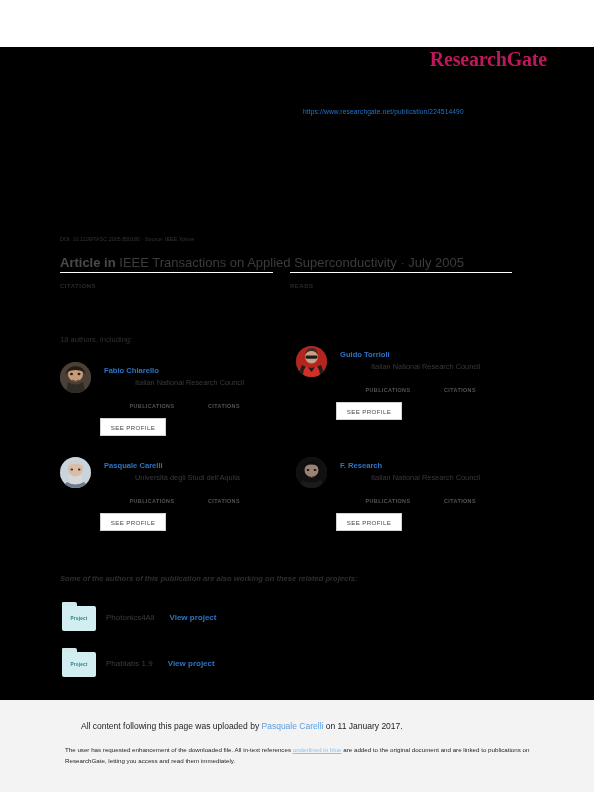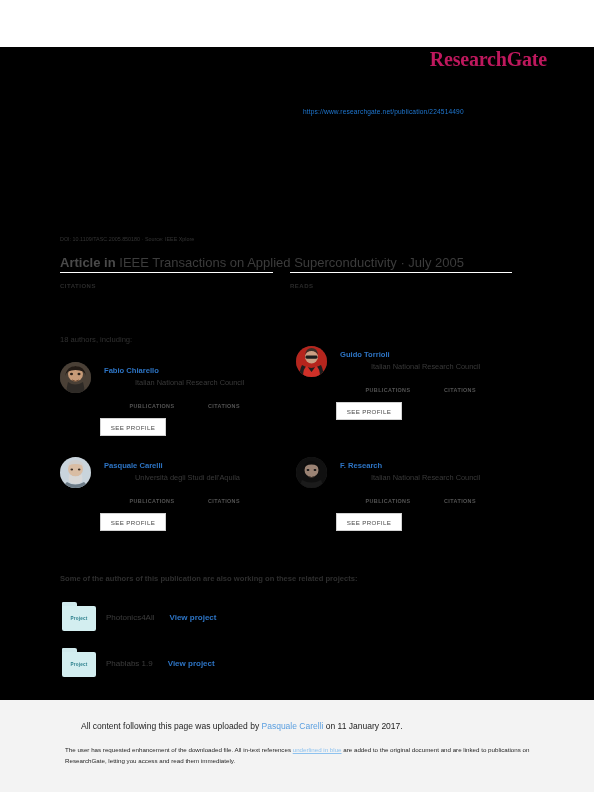--- a/index.html
+++ b/index.html
@@ -213,20 +213,21 @@
 
   
   .projects-heading {
     position: absolute;
     left: 60px;
     top: 574px;
     font-size: 7.6px;
     font-weight: bold;
     color: #2e2e2e;
     white-space: nowrap;
+    font-style: italic;
   }
   .project-row {
     position: absolute;
     left: 62px;
     height: 34px;
   }
   .project-row.p1 { top: 602px; }
   .project-row.p2 { top: 648px; }
   .folder {
     position: absolute;

